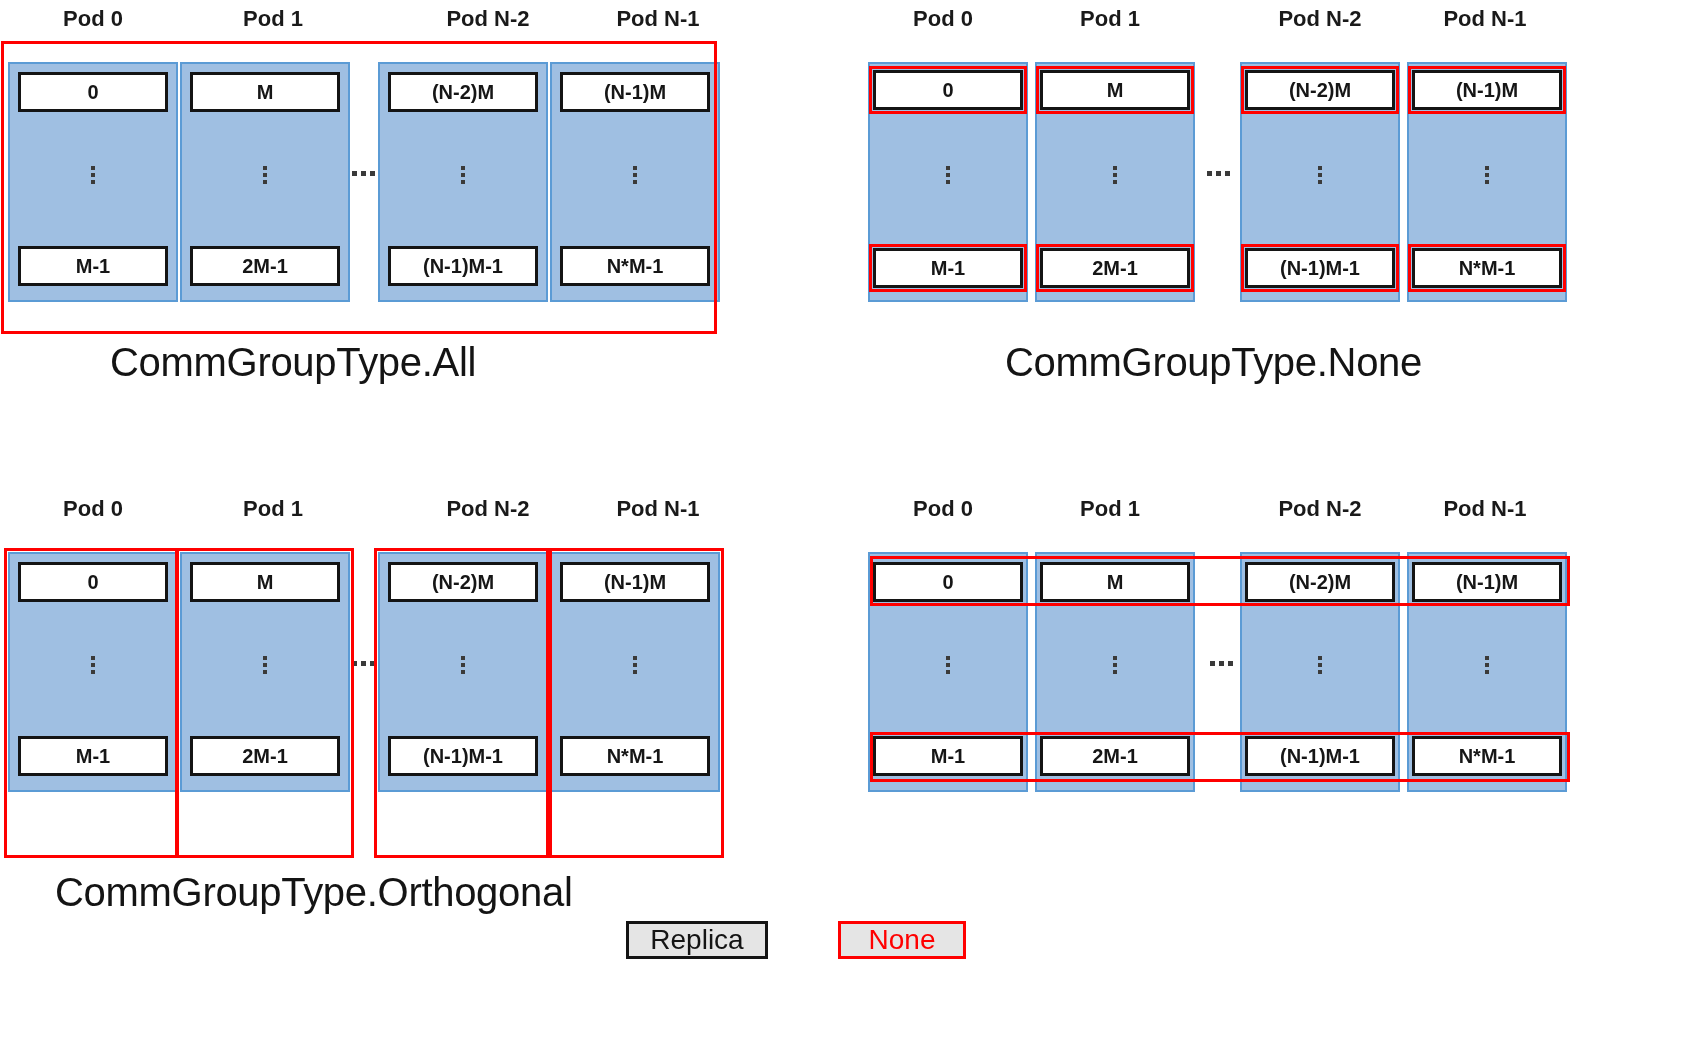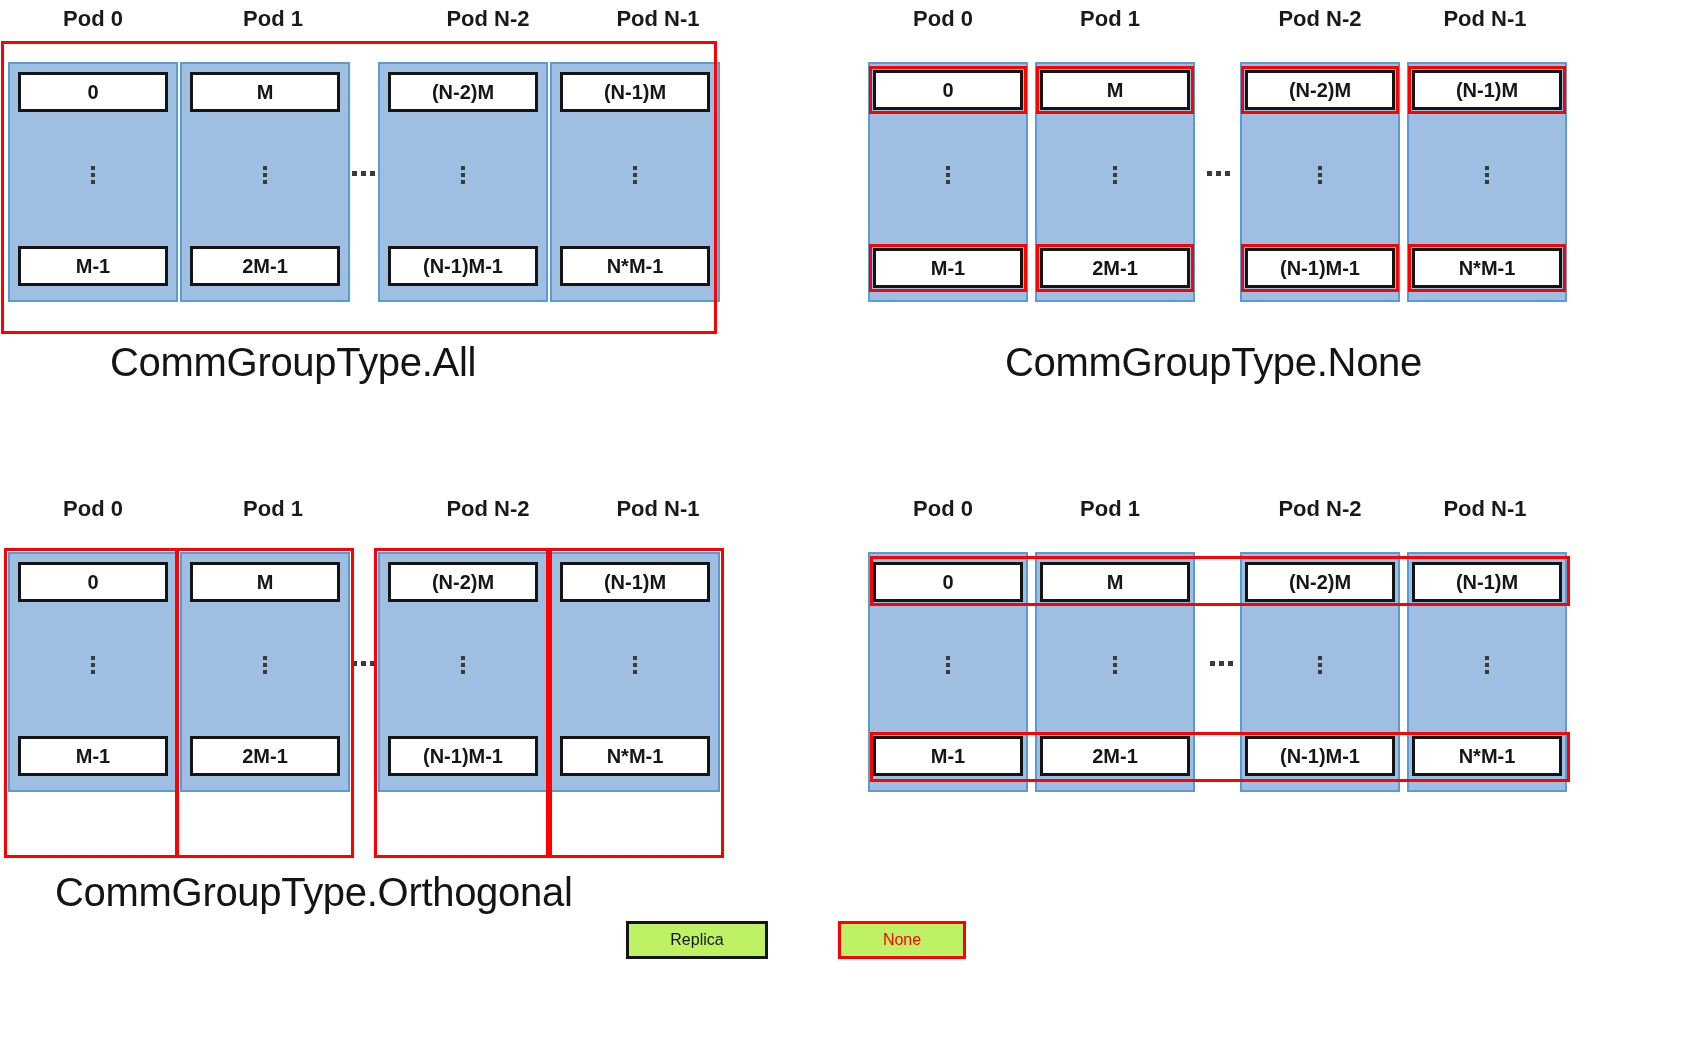--- a/index.html
+++ b/index.html
@@ -106,23 +106,23 @@
     white-space: nowrap;
     letter-spacing: -0.3px;
   }
 
   
   .legend-item {
     position: absolute;
     display: flex;
     align-items: center;
     justify-content: center;
-    background: #bef264;
+    background: #e5e5e5;
     box-sizing: border-box;
-    font-size: 16px;
+    font-size: 28px;
     font-family: "Liberation Sans", sans-serif;
   }
   .legend-replica {
     border: 3px solid #141414;
     color: #141414;
   }
   .legend-group {
     border: 3px solid #FF0000;
     color: #FF0000;
   }

